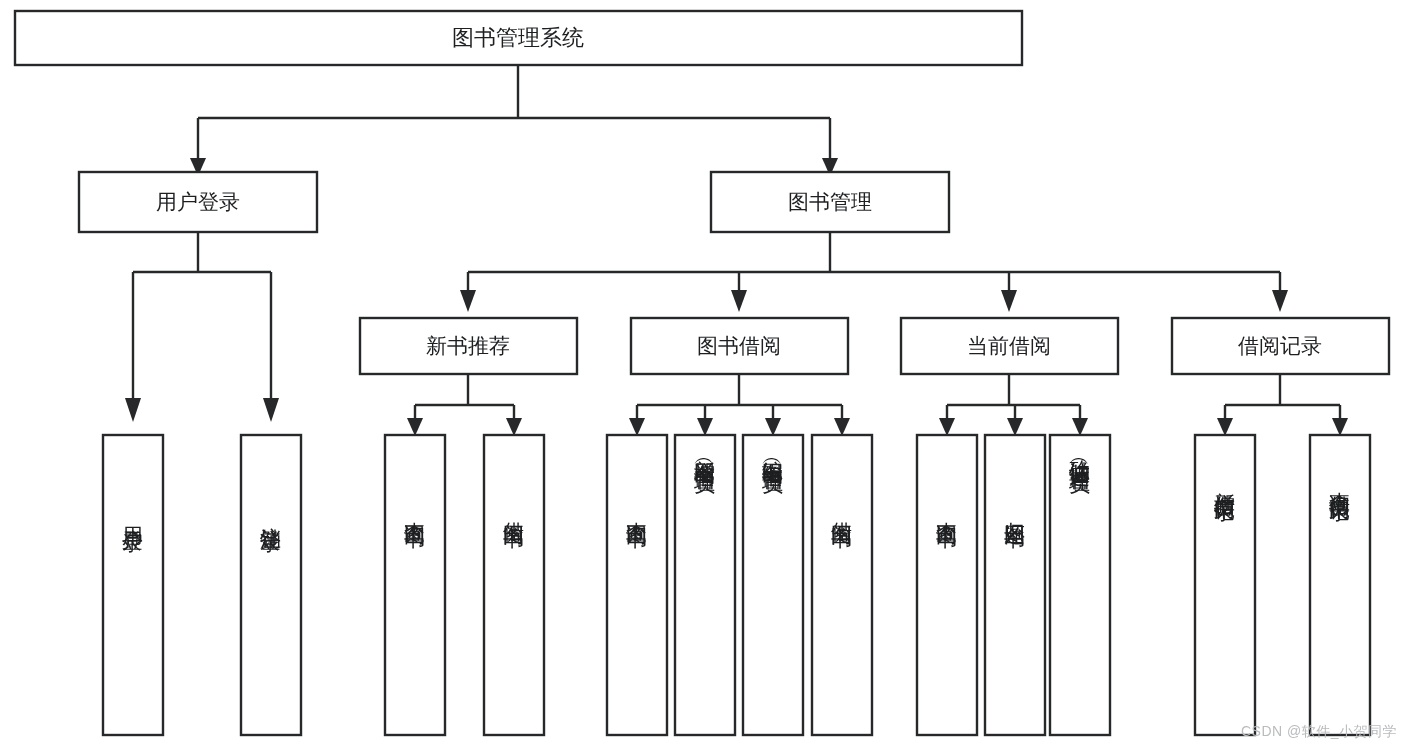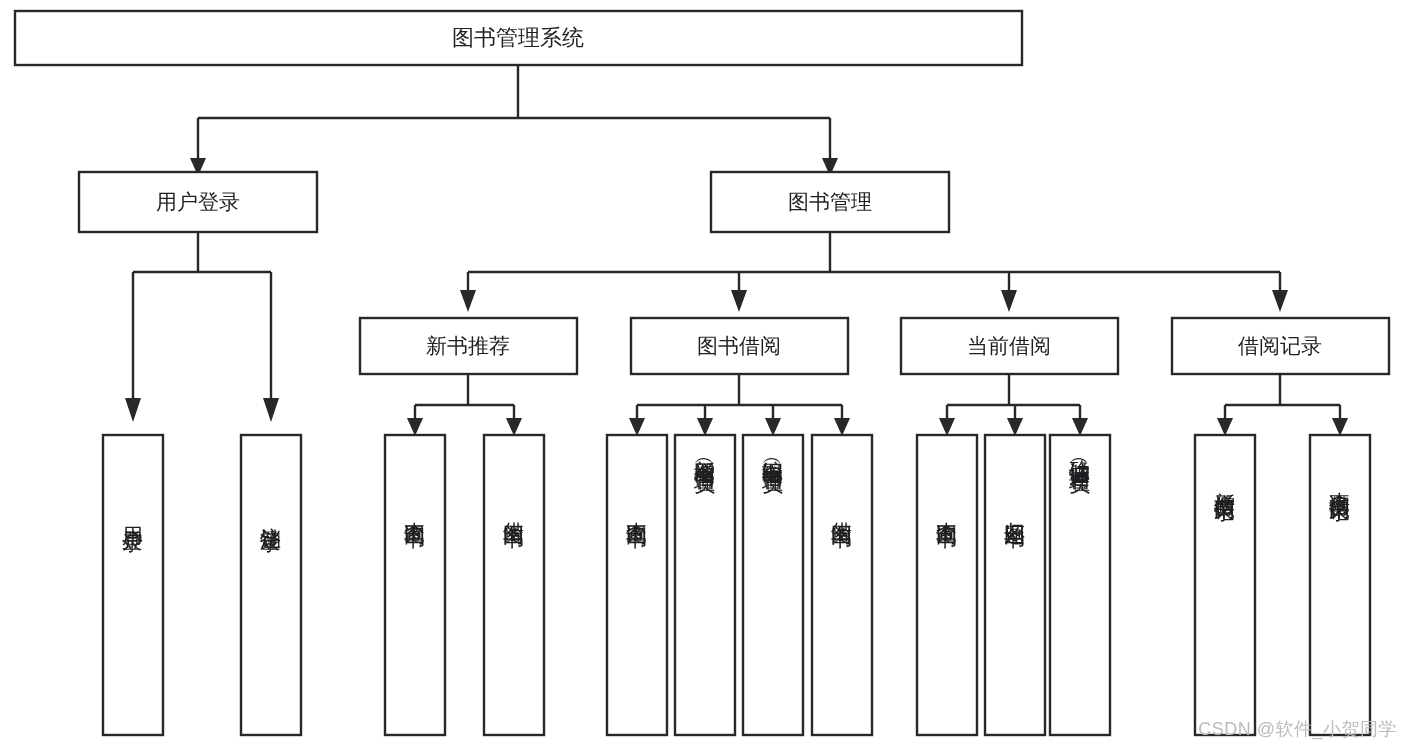--- a/index.html
+++ b/index.html
@@ -70,21 +70,21 @@
     line-height: 1.0;
     letter-spacing: 2px;
     color: #1d1f21;
     white-space: nowrap;
   }
   .watermark {
     position: absolute;
     right: 8px;
     bottom: 6px;
     font-family: "Liberation Sans", "DejaVu Sans", sans-serif;
-    font-size: 18px;
+    font-size: 14px;
     color: #b9bbbd;
     letter-spacing: 0.5px;
     white-space: nowrap;
     margin-top: 25px;
   }
 </style>
 </head>
 <body>
 
 <div id="diagram-root">

